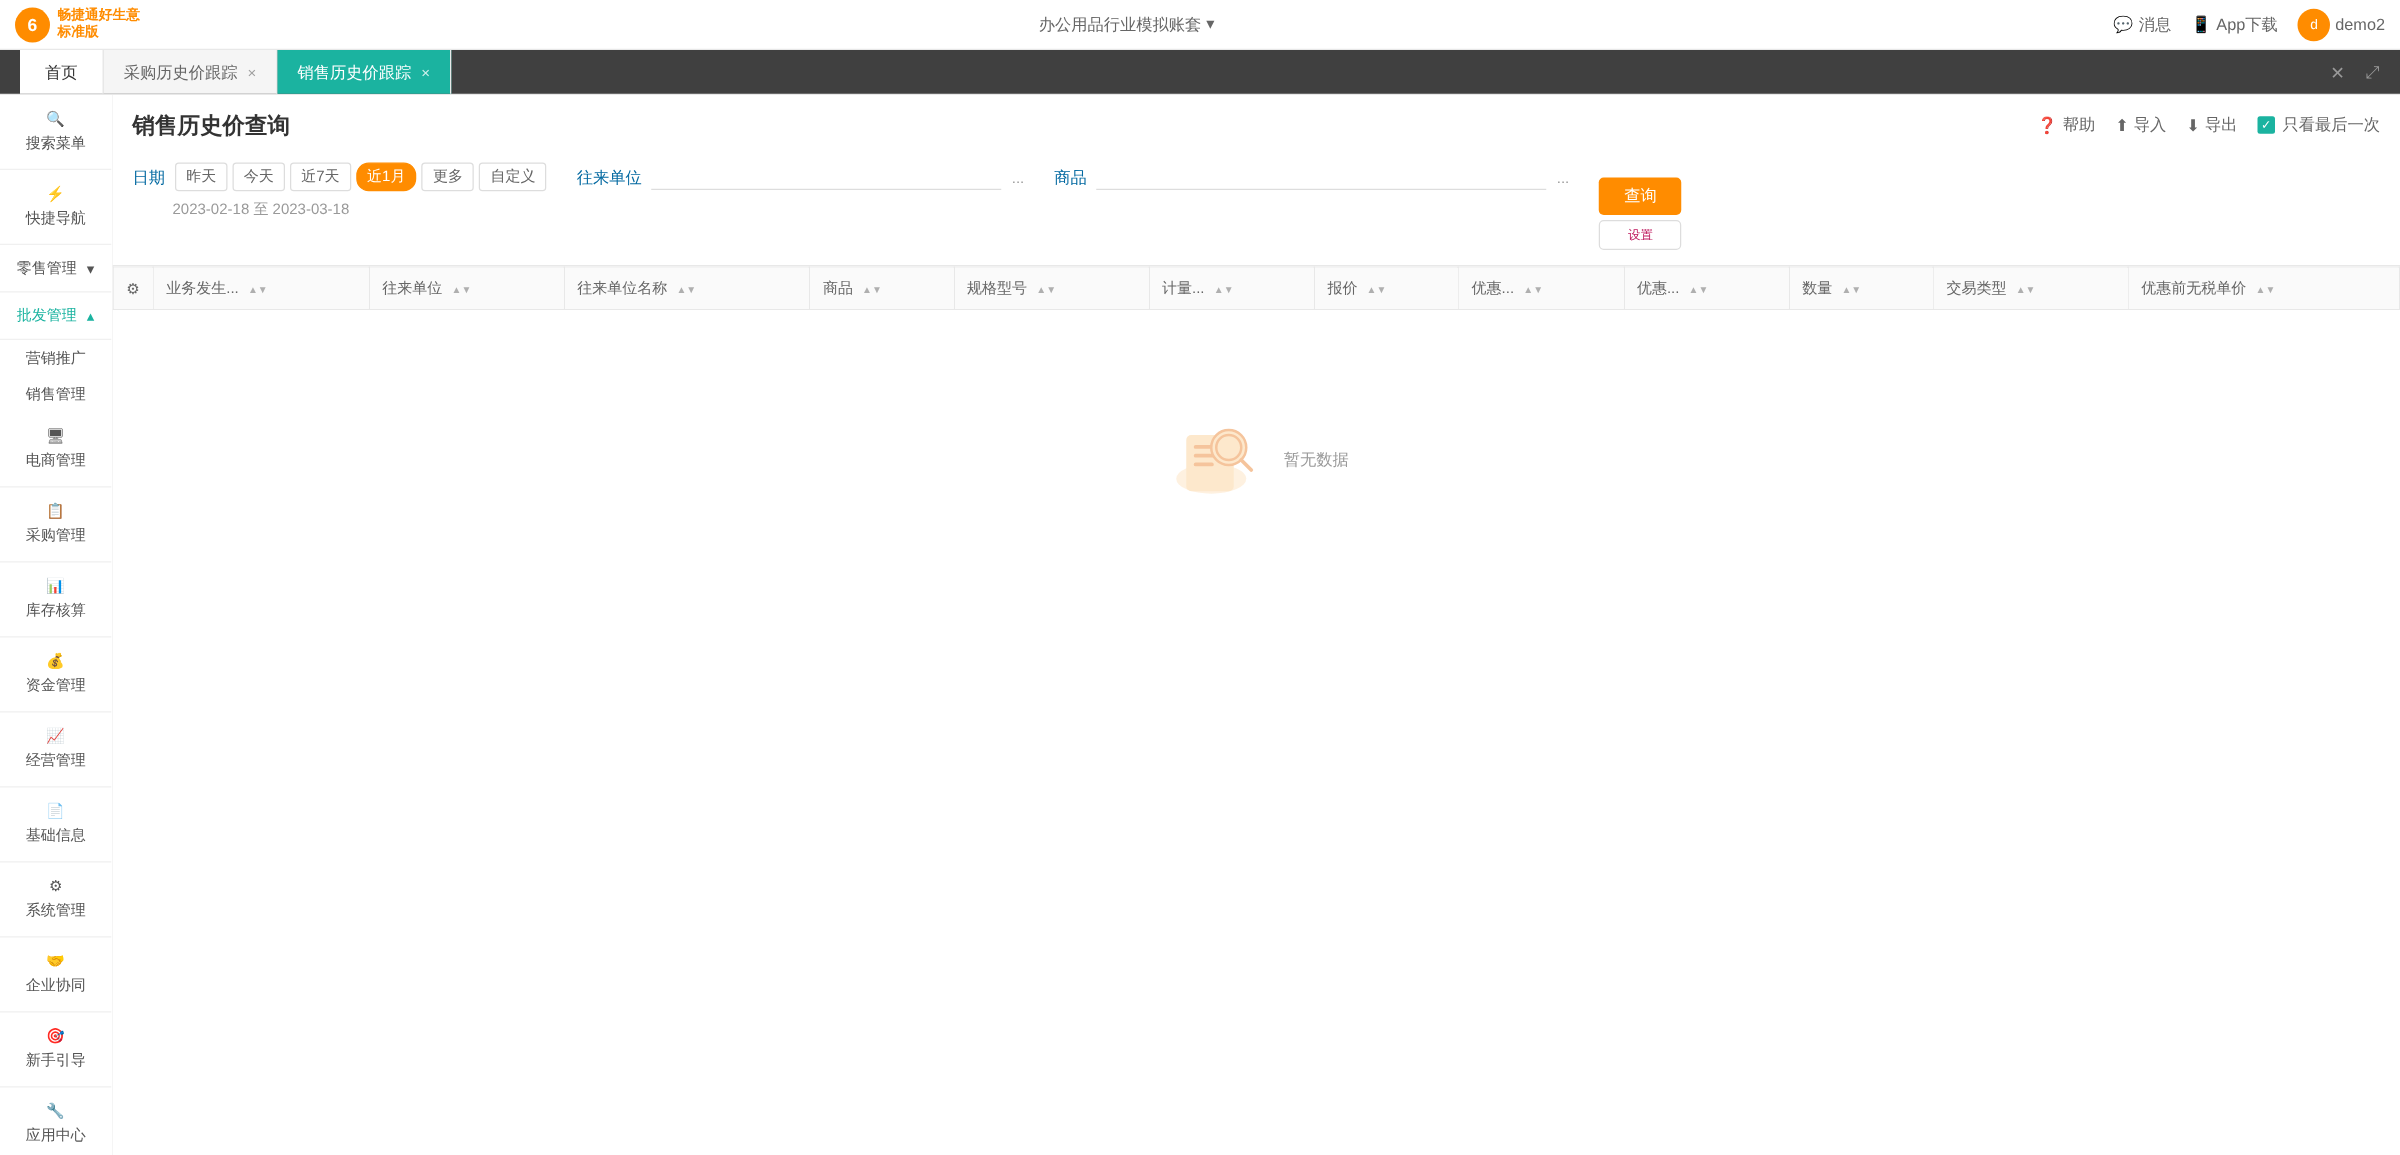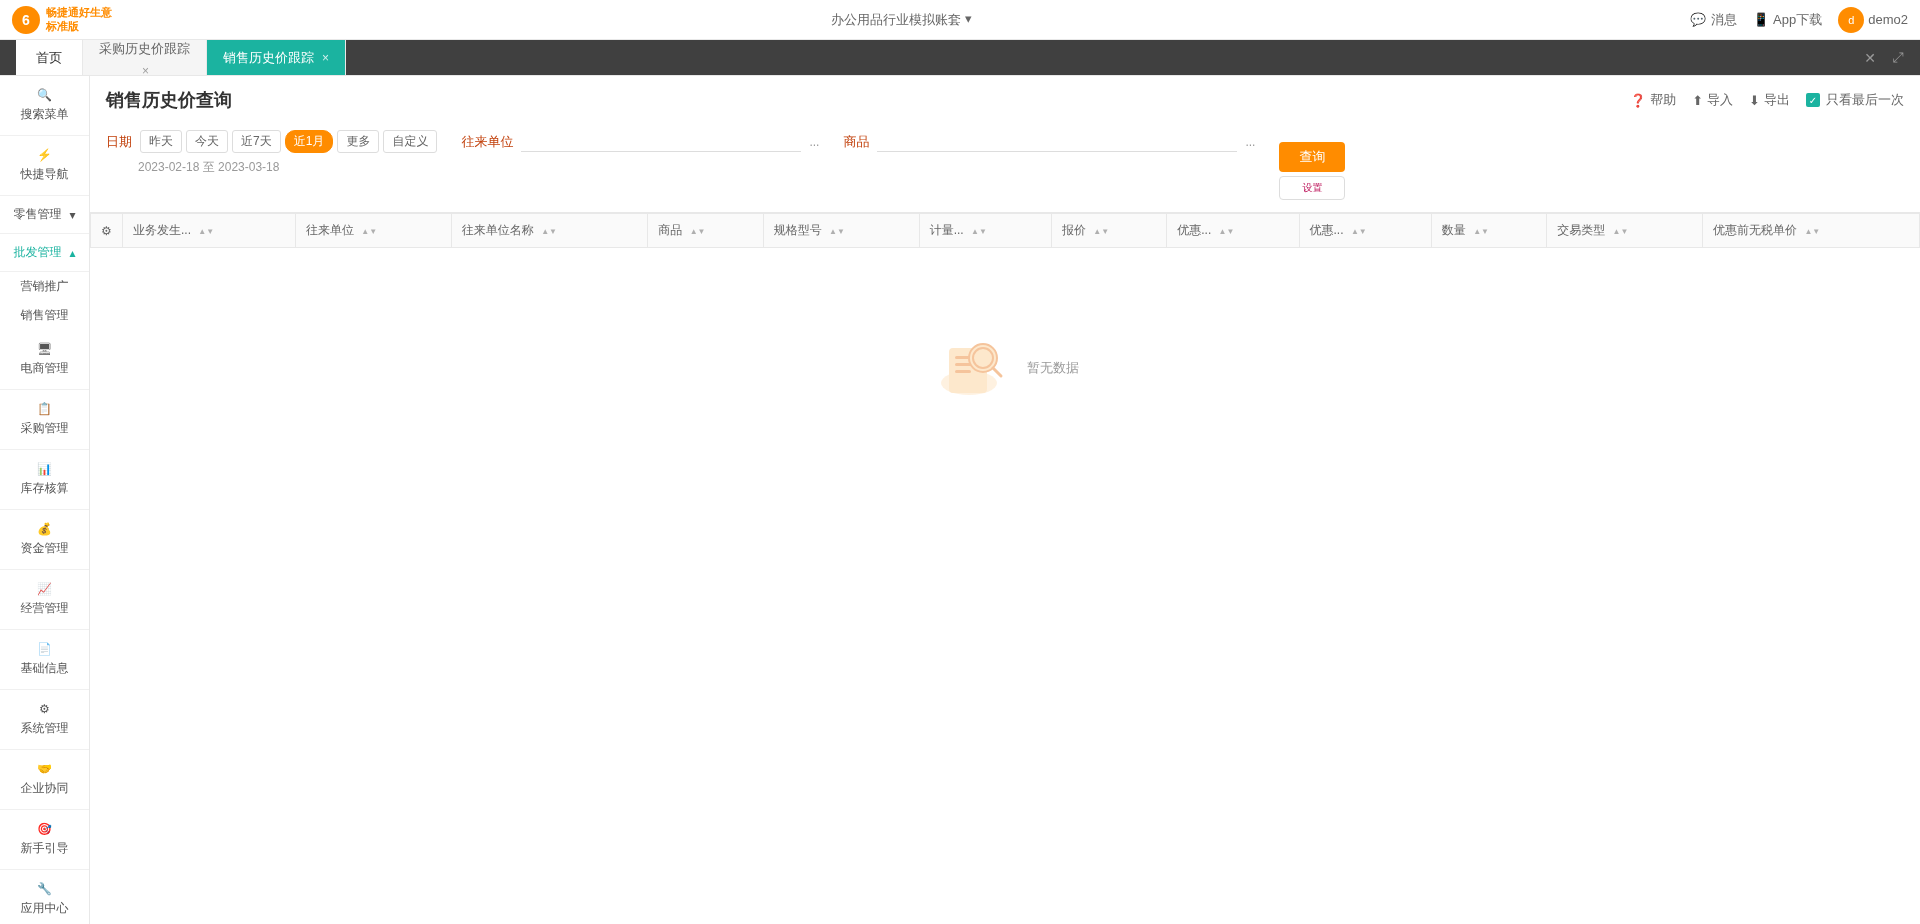--- a/index.html
+++ b/index.html
@@ -16,21 +16,21 @@
     .topbar-right { display: flex; align-items: center; gap: 16px; color: #666; font-size: 13px; }
     .topbar-right-item { display: flex; align-items: center; gap: 4px; cursor: pointer; }
     .avatar { width: 26px; height: 26px; border-radius: 50%; background: #ff8c00; display: flex; align-items: center; justify-content: center; color: white; font-size: 11px; }
 
     
     .tabbar { height: 36px; background: #404040; display: flex; align-items: stretch; border-bottom: 1px solid #e8e8e8; flex-shrink: 0; padding-left: 16px; }
     .tab { display: flex; align-items: center; padding: 0 16px; gap: 6px; cursor: pointer; font-size: 13px; color: #666; border-right: 1px solid #e8e8e8; white-space: nowrap; position: relative; }
     .tab.home { background: #fff; color: #333; font-weight: normal; padding: 0 20px; }
     .tab.active { background: #1bb3a0; color: #fff; }
     .tab.active .tab-close { color: #fff; opacity: 0.8; }
-    .tab:not(.active):not(.home) { background: #f5f5f5; flex-direction: column; }
+    .tab:not(.active):not(.home) { background: #f5f5f5; }
     .tab-close { font-size: 12px; cursor: pointer; opacity: 0.6; margin-left: 2px; }
     .tab-actions { margin-left: auto; display: flex; align-items: center; padding: 0 12px; gap: 8px; }
     .tab-action-btn { width: 20px; height: 20px; display: flex; align-items: center; justify-content: center; cursor: pointer; color: #999; font-size: 14px; }
 
     
     .main-layout { display: flex; flex: 1; overflow: hidden; }
 
     
     .sidebar { width: 90px; background: #fff; border-right: 1px solid #e8e8e8; display: flex; flex-direction: column; overflow-y: auto; flex-shrink: 0; }
     .sidebar-item { padding: 12px 4px; text-align: center; cursor: pointer; color: #555; font-size: 12px; display: flex; flex-direction: column; align-items: center; gap: 4px; border-bottom: 1px solid #f0f0f0; }
@@ -45,21 +45,21 @@
     
     .page-header { background: #fff; padding: 12px 16px 8px; display: flex; align-items: center; justify-content: space-between; flex-shrink: 0; }
     .page-title { font-size: 18px; font-weight: bold; color: #333; }
     .page-actions { display: flex; align-items: center; gap: 16px; font-size: 13px; color: #666; }
     .page-action { display: flex; align-items: center; gap: 4px; cursor: pointer; }
     .only-last { display: flex; align-items: center; gap: 6px; }
     .checkbox-styled { width: 14px; height: 14px; background: #1bb3a0; border-radius: 2px; display: flex; align-items: center; justify-content: center; color: white; font-size: 10px; }
 
     
     .filter-area { background: #fff; padding: 10px 16px 12px; flex-shrink: 0; border-bottom: 1px solid #e8e8e8; }
-    .filter-label { color: #c2410c; font-size: 13px; white-space: nowrap; }
+    .filter-label { color: #0369a1; font-size: 13px; white-space: nowrap; }
     .date-buttons { display: flex; align-items: center; gap: 4px; }
     .date-btn { padding: 2px 8px; border: 1px solid #ddd; border-radius: 3px; background: #fff; cursor: pointer; font-size: 12px; color: #666; }
     .date-btn.active { background: #ff8c00; color: white; border-color: #ff8c00; border-radius: 10px; }
     .date-range { font-size: 12px; color: #999; margin-left: 4px; }
     .filter-input { border: none; border-bottom: 1px solid #ddd; outline: none; width: 200px; padding: 2px 4px; font-size: 13px; color: #333; }
     .filter-dots { color: #999; font-size: 12px; cursor: pointer; }
 
     
     .query-btn { background: #ff8c00; color: white; border: none; padding: 6px 20px; border-radius: 4px; cursor: pointer; font-size: 13px; }
     .settings-btn { background: #fff; color: #be185d; border: 1px solid #ddd; padding: 4px 14px; border-radius: 4px; cursor: pointer; font-size: 10px; }

